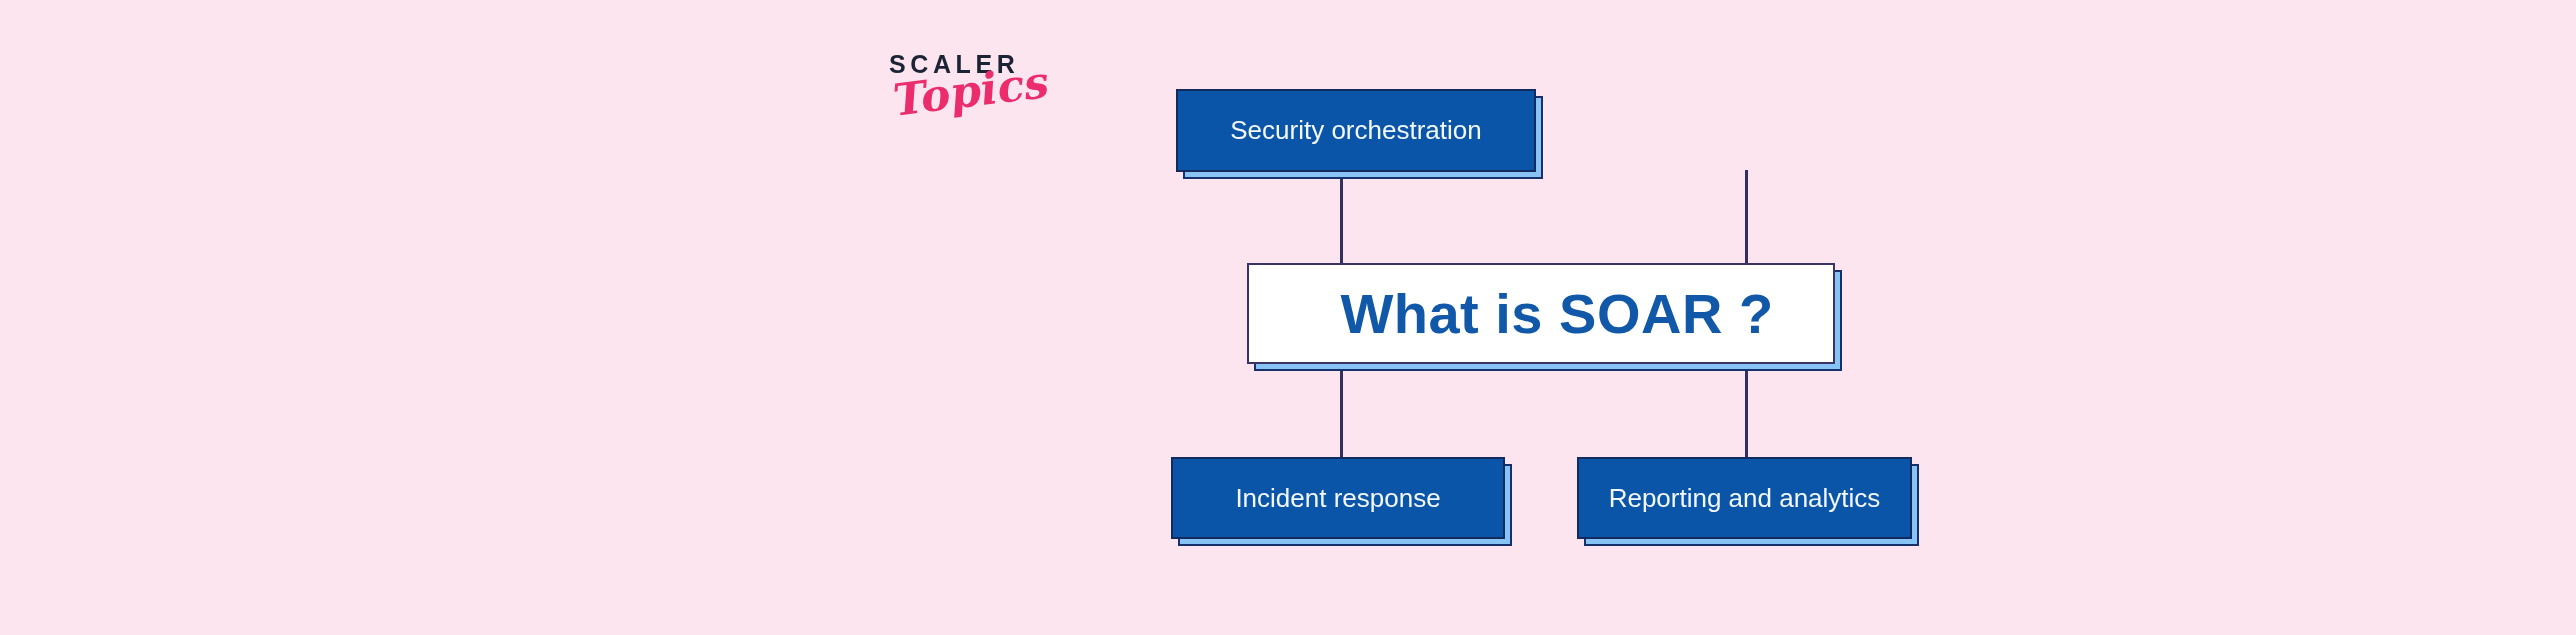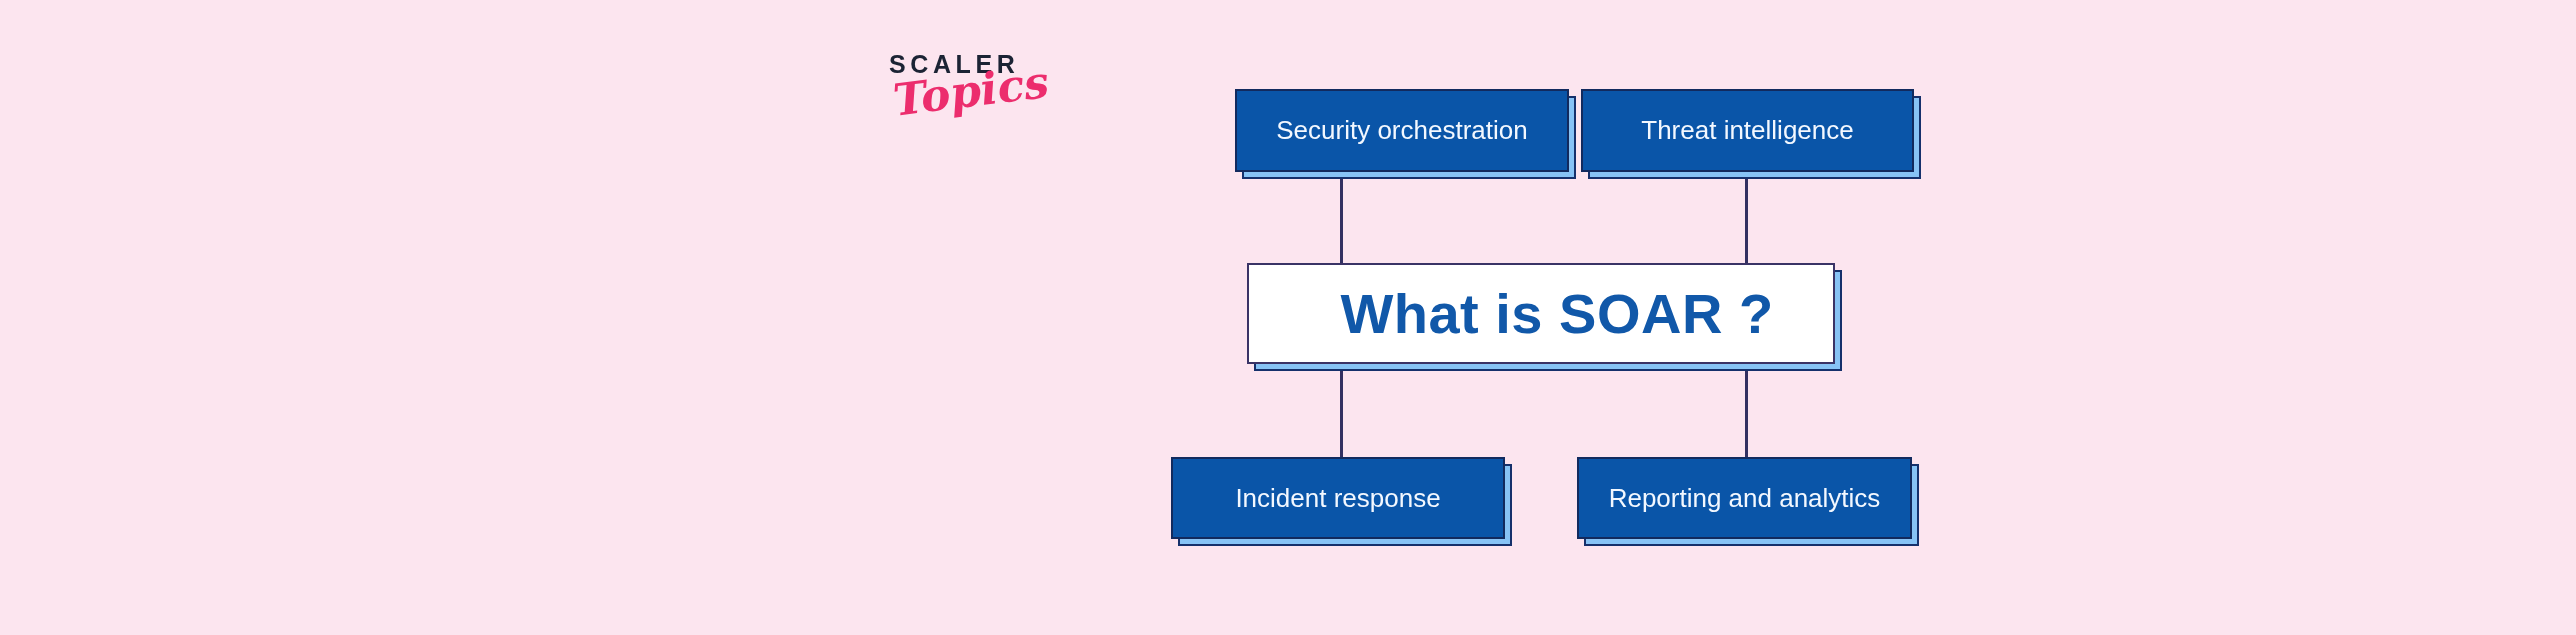--- a/index.html
+++ b/index.html
@@ -101,33 +101,27 @@
   <div class="logo">
     <div class="logo-line1">SCALER</div>
     <div class="logo-line2">Topics</div>
   </div>
 
   <div class="connector" style="left:1340px;top:170px;height:96px;"></div>
   <div class="connector" style="left:1745px;top:170px;height:96px;"></div>
   <div class="connector" style="left:1340px;top:361px;height:99px;"></div>
   <div class="connector" style="left:1745px;top:361px;height:99px;"></div>
 
-  <div class="node" style="left:1235px;top:89px;width:334px;height:83px;">
+  <div class="node" style="left:1176px;top:89px;width:360px;height:83px;">
     <div class="node-shadow"></div>
     <div class="node-face">
       <span class="node-label">Security orchestration</span>
     </div>
   </div>
 
-  <div class="node" style="left:1581px;top:89px;width:333px;height:83px;">
-    <div class="node-shadow"></div>
-    <div class="node-face">
-      <span class="node-label">Threat intelligence</span>
-    </div>
-  </div>
 
   <div class="node center" style="left:1247px;top:263px;width:588px;height:101px;">
     <div class="node-shadow"></div>
     <div class="node-face">
       <span class="node-label">What is SOAR ?</span>
     </div>
   </div>
 
   <div class="node" style="left:1171px;top:457px;width:334px;height:82px;border-radius:28px;">
     <div class="node-shadow"></div>

